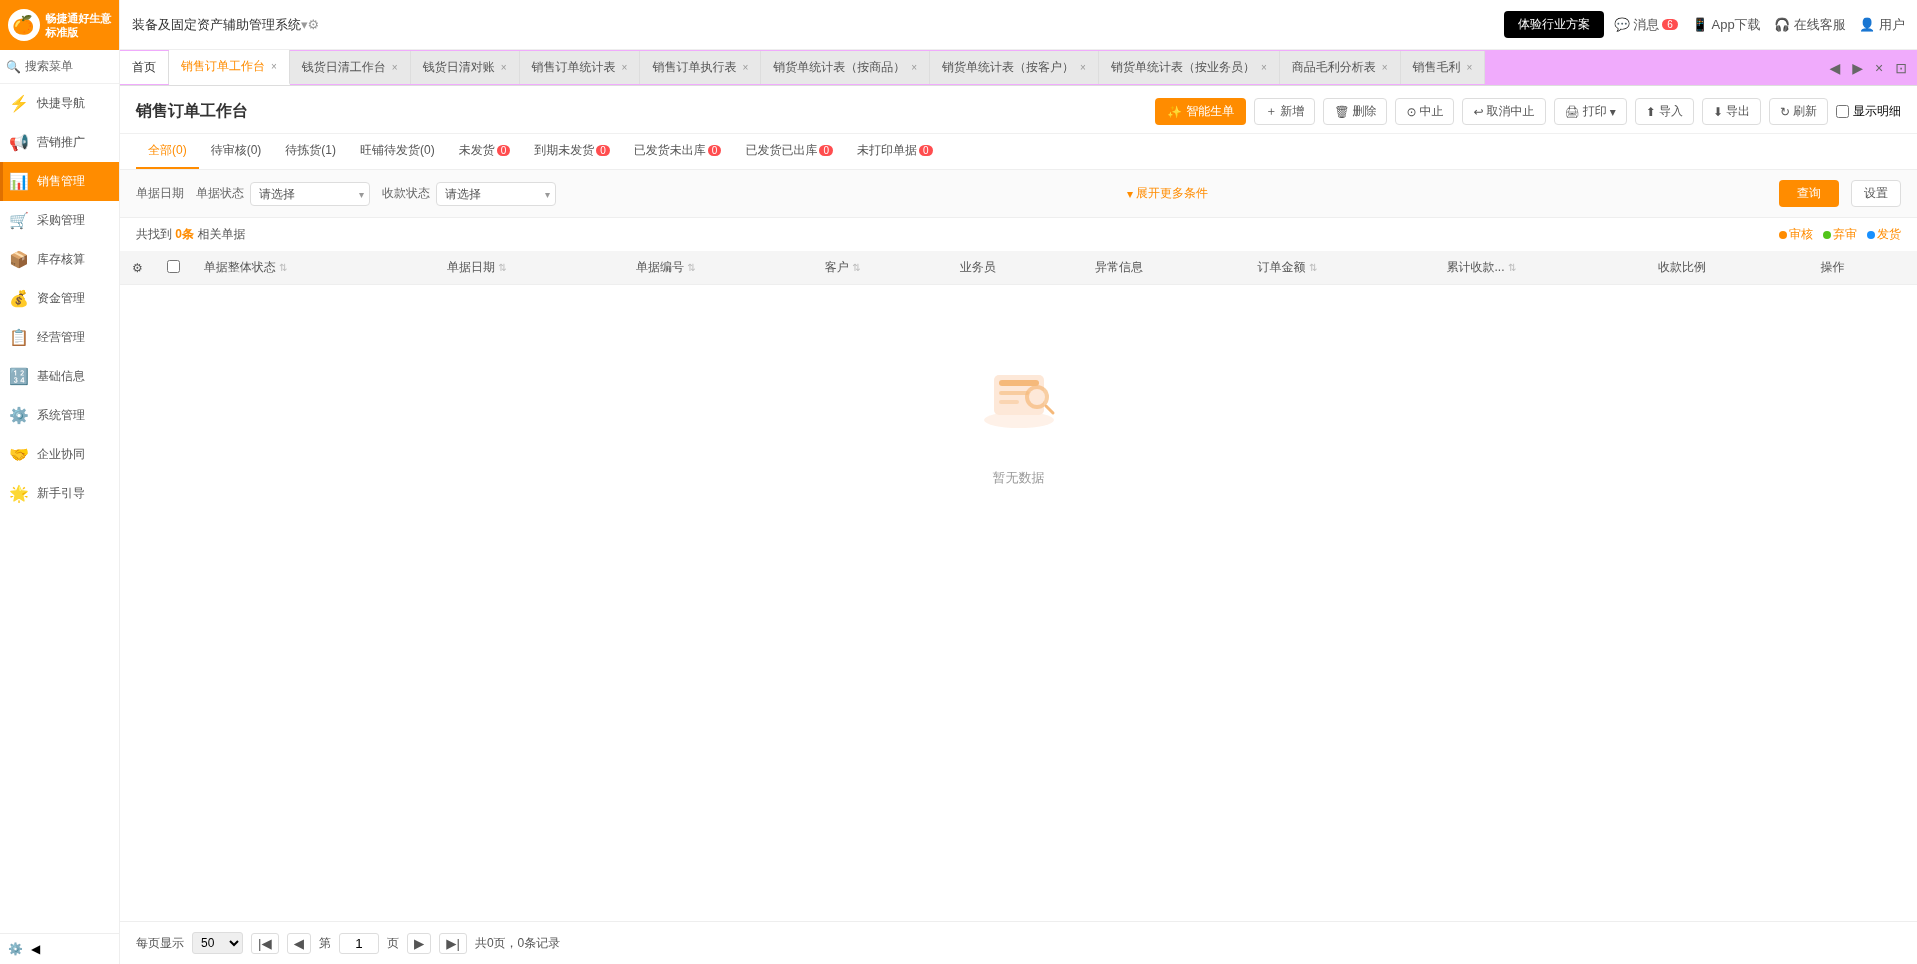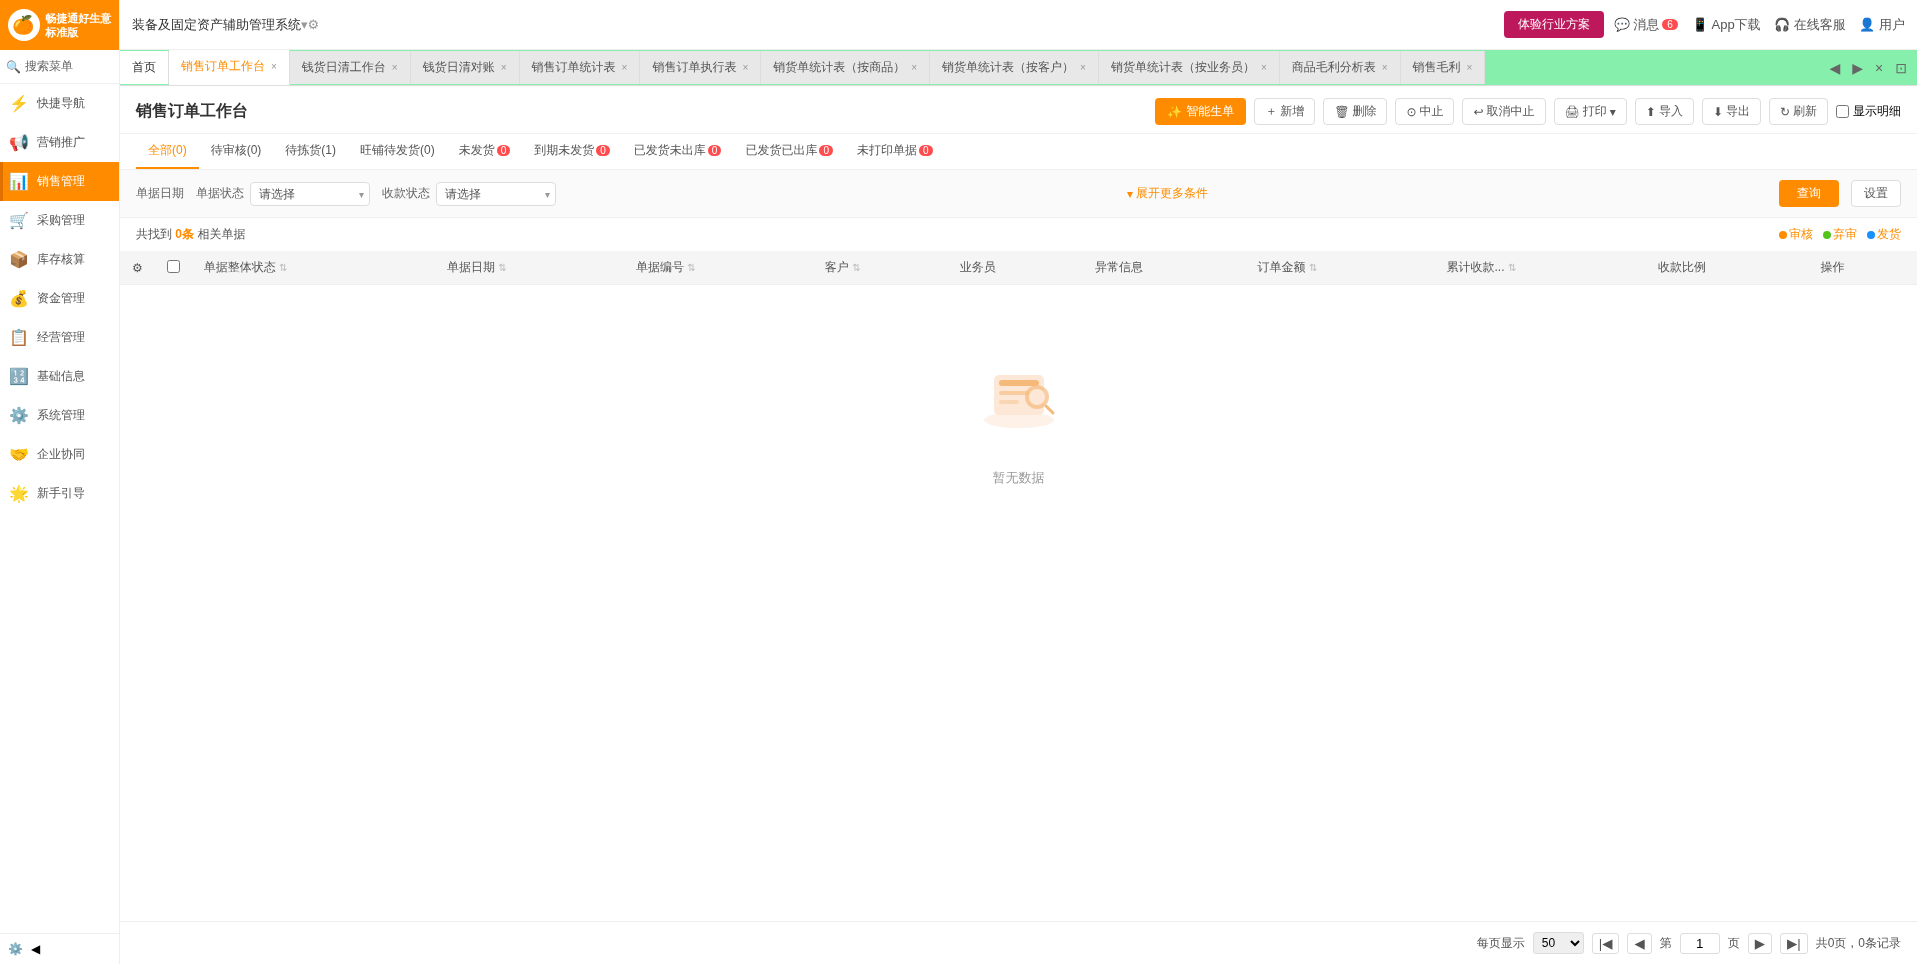--- a/index.html
+++ b/index.html
@@ -15,27 +15,27 @@
     .sidebar-nav-item.active { background: #ff8c00; color: white; border-left-color: #e07000; }
     .sidebar-nav-item .icon { font-size: 16px; width: 20px; text-align: center; }
     .sidebar-bottom { margin-top: auto; padding: 8px; border-top: 1px solid #eee; display: flex; gap: 8px; }
 
     
     .main { flex: 1; display: flex; flex-direction: column; overflow: hidden; }
 
     
     .topbar { height: 50px; background: white; display: flex; align-items: center; padding: 0 12px; border-bottom: 1px solid #eee; gap: 10px; }
     .topbar-title { flex: 1; font-size: 13px; color: #333; display: flex; align-items: center; }
-    .topbar-btn-orange { background: #be185d; color: white; border: none; padding: 5px 14px; border-radius: 4px; cursor: pointer; font-size: 12px; }
+    .topbar-btn-orange { background: #000000; color: white; border: none; padding: 5px 14px; border-radius: 4px; cursor: pointer; font-size: 12px; }
     .topbar-actions { display: flex; align-items: center; gap: 14px; color: #555; font-size: 13px; }
     .topbar-actions span { cursor: pointer; display: flex; align-items: center; gap: 3px; }
     .badge { background: #ff4d4f; color: white; border-radius: 10px; padding: 0 5px; font-size: 10px; min-width: 16px; text-align: center; }
 
     
-    .tabbar { background: #86efac; display: flex; align-items: center; border-bottom: 1px solid #ddd; overflow: hidden; flex-shrink: 0; }
+    .tabbar { background: #f0abfc; display: flex; align-items: center; border-bottom: 1px solid #ddd; overflow: hidden; flex-shrink: 0; }
     .tab { display: flex; align-items: center; padding: 8px 12px; background: #e8e8e8; border-right: 1px solid #ddd; cursor: pointer; font-size: 12px; color: #555; white-space: nowrap; gap: 4px; flex-shrink: 0; }
     .tab.active { background: white; color: #ff8c00; border-bottom: 2px solid white; }
     .tab.home { background: white; color: #333; }
     .tab-close { font-size: 10px; color: #999; margin-left: 2px; cursor: pointer; }
     .tabbar-nav { display: flex; align-items: center; margin-left: auto; padding: 0 6px; gap: 4px; }
     .tabbar-nav span { cursor: pointer; color: #666; font-size: 14px; padding: 2px 4px; }
 
     
     .content { flex: 1; display: flex; flex-direction: column; overflow: hidden; background: white; }
     .content-header { padding: 12px 16px 8px; display: flex; align-items: center; justify-content: space-between; border-bottom: 1px solid #f0f0f0; }
@@ -80,21 +80,21 @@
     thead tr { background: #f5f5f5; }
     thead th { padding: 8px 12px; text-align: left; color: #555; border-bottom: 1px solid #eee; white-space: nowrap; font-weight: normal; }
     thead th .sort-icon { color: #bbb; font-size: 10px; }
 
     
     .empty-state { display: flex; flex-direction: column; align-items: center; justify-content: center; padding: 60px 20px; gap: 8px; }
     .empty-icon { width: 100px; height: 100px; margin-bottom: 16px; }
     .empty-text { color: #999; font-size: 13px; }
 
     
-    .pagination { padding: 10px 16px; background: white; border-top: 1px solid #eee; display: flex; align-items: center; justify-content: flex-end; gap: 8px; font-size: 12px; color: #555; }
+    .pagination { padding: 10px 16px; background: white; border-top: 1px solid #eee; display: flex; align-items: center; justify-content: flex-start; gap: 8px; font-size: 12px; color: #555; }
     .pagination select { border: 1px solid #ddd; border-radius: 3px; padding: 2px 4px; font-size: 12px; }
     .page-btn { cursor: pointer; color: #555; padding: 2px 6px; border: 1px solid #ddd; border-radius: 3px; background: white; }
     .page-input { width: 40px; border: 1px solid #ddd; border-radius: 3px; text-align: center; padding: 2px 4px; }
   </style>
 </head>
 <body>
 
 <div class="sidebar">
   <div class="sidebar-logo">
     <div class="sidebar-logo-icon">🍊</div>

